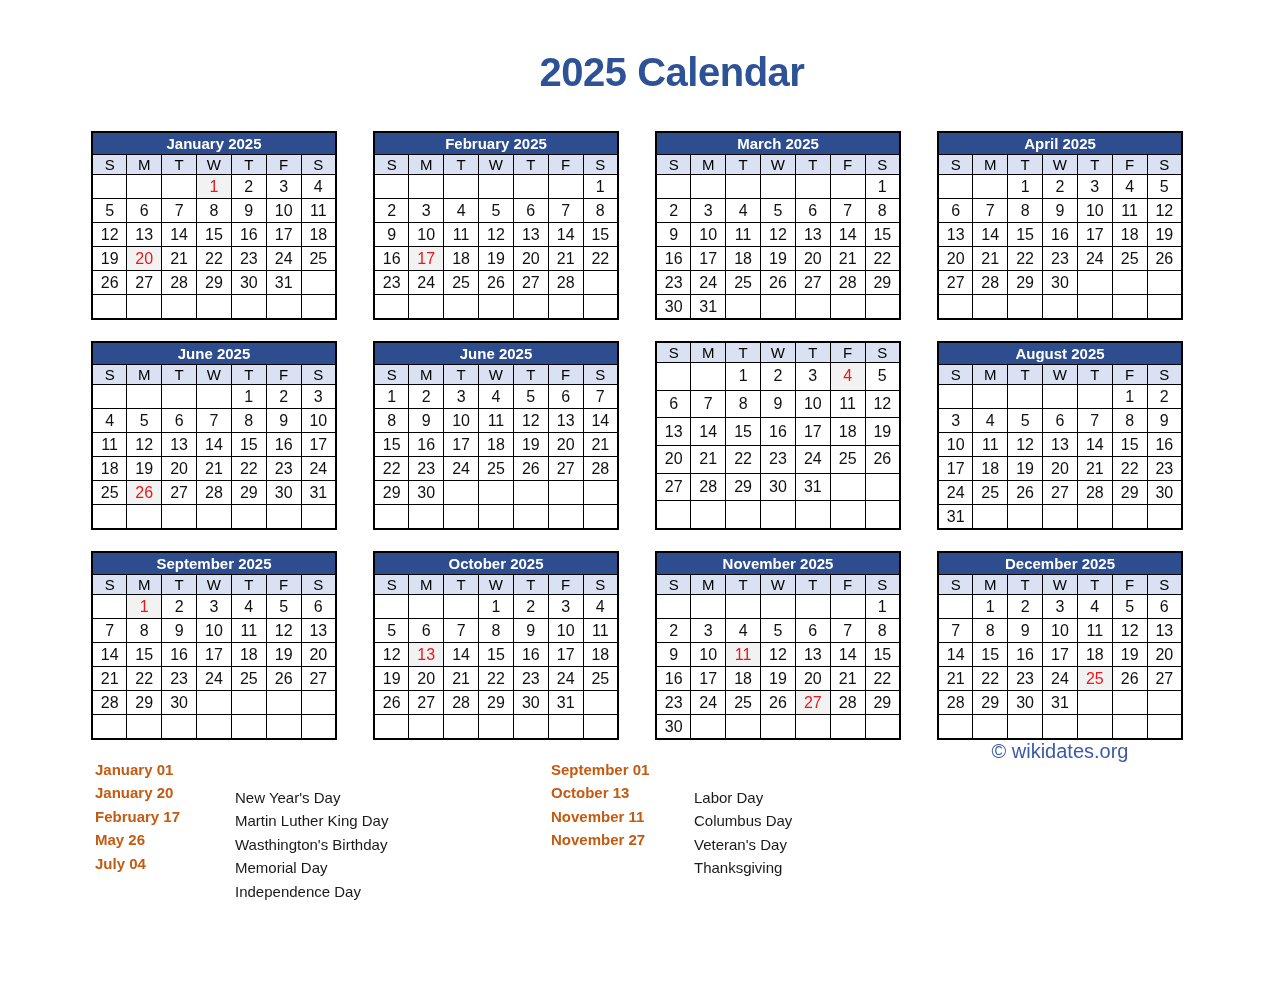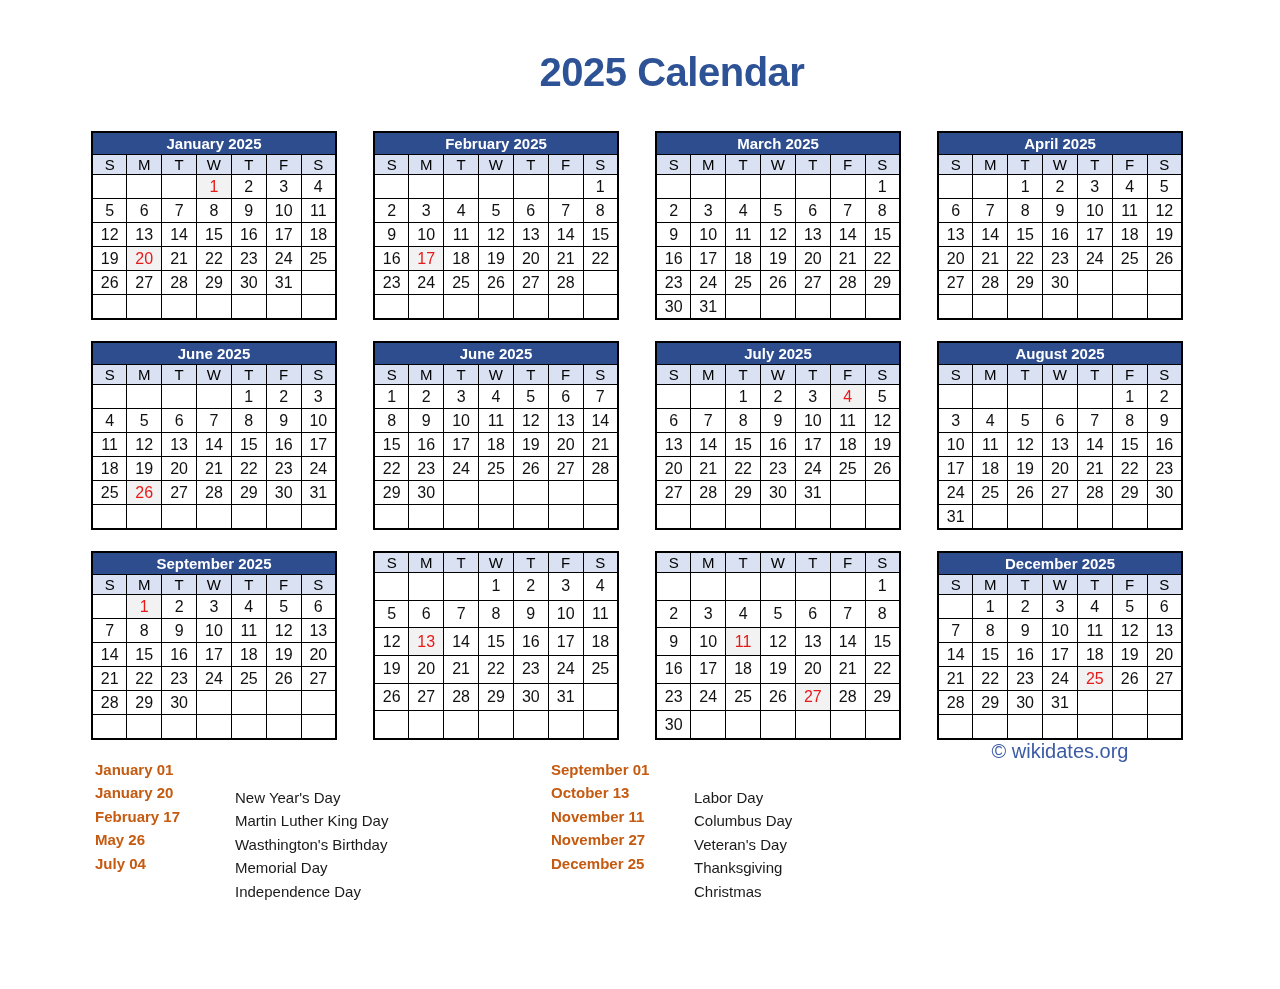--- a/index.html
+++ b/index.html
@@ -548,23 +548,20 @@
           <td class="day"></td>
           <td class="day"></td>
           <td class="day"></td>
         </tr>
       </tbody>
   </table>
 
   <table class="month-table">
     <thead>
       <tr>
-        <th colspan="7" class="month-header-cell">July 2025</th>
-      </tr>
-      <tr>
           <th class="dow">S</th>
           <th class="dow">M</th>
           <th class="dow">T</th>
           <th class="dow">W</th>
           <th class="dow">T</th>
           <th class="dow">F</th>
           <th class="dow">S</th>
         </tr>
     </thead>
     <tbody>
@@ -767,20 +764,23 @@
           <td class="day"></td>
           <td class="day"></td>
           <td class="day"></td>
         </tr>
       </tbody>
   </table>
 
   <table class="month-table">
     <thead>
       <tr>
+        <th colspan="7" class="month-header-cell">October 2025</th>
+      </tr>
+      <tr>
           <th class="dow">S</th>
           <th class="dow">M</th>
           <th class="dow">T</th>
           <th class="dow">W</th>
           <th class="dow">T</th>
           <th class="dow">F</th>
           <th class="dow">S</th>
         </tr>
     </thead>
     <tbody>
@@ -836,20 +836,23 @@
           <td class="day"></td>
           <td class="day"></td>
           <td class="day"></td>
           <td class="day"></td>
         </tr>
       </tbody>
   </table>
 
   <table class="month-table">
     <thead>
+      <tr>
+        <th colspan="7" class="month-header-cell">November 2025</th>
+      </tr>
       <tr>
           <th class="dow">S</th>
           <th class="dow">M</th>
           <th class="dow">T</th>
           <th class="dow">W</th>
           <th class="dow">T</th>
           <th class="dow">F</th>
           <th class="dow">S</th>
         </tr>
     </thead>
@@ -1027,17 +1030,13 @@
   <div class="legend-row">
     <span class="legend-date">November 11</span>
     <span class="legend-name">Veteran's Day</span>
   </div>
 
   <div class="legend-row">
     <span class="legend-date">November 27</span>
     <span class="legend-name">Thanksgiving</span>
   </div>
 
-  <div class="legend-row">
-    <span class="legend-date">December 25</span>
-    <span class="legend-name">Christmas</span>
-  </div>
 </div>
 
 </body></html>

